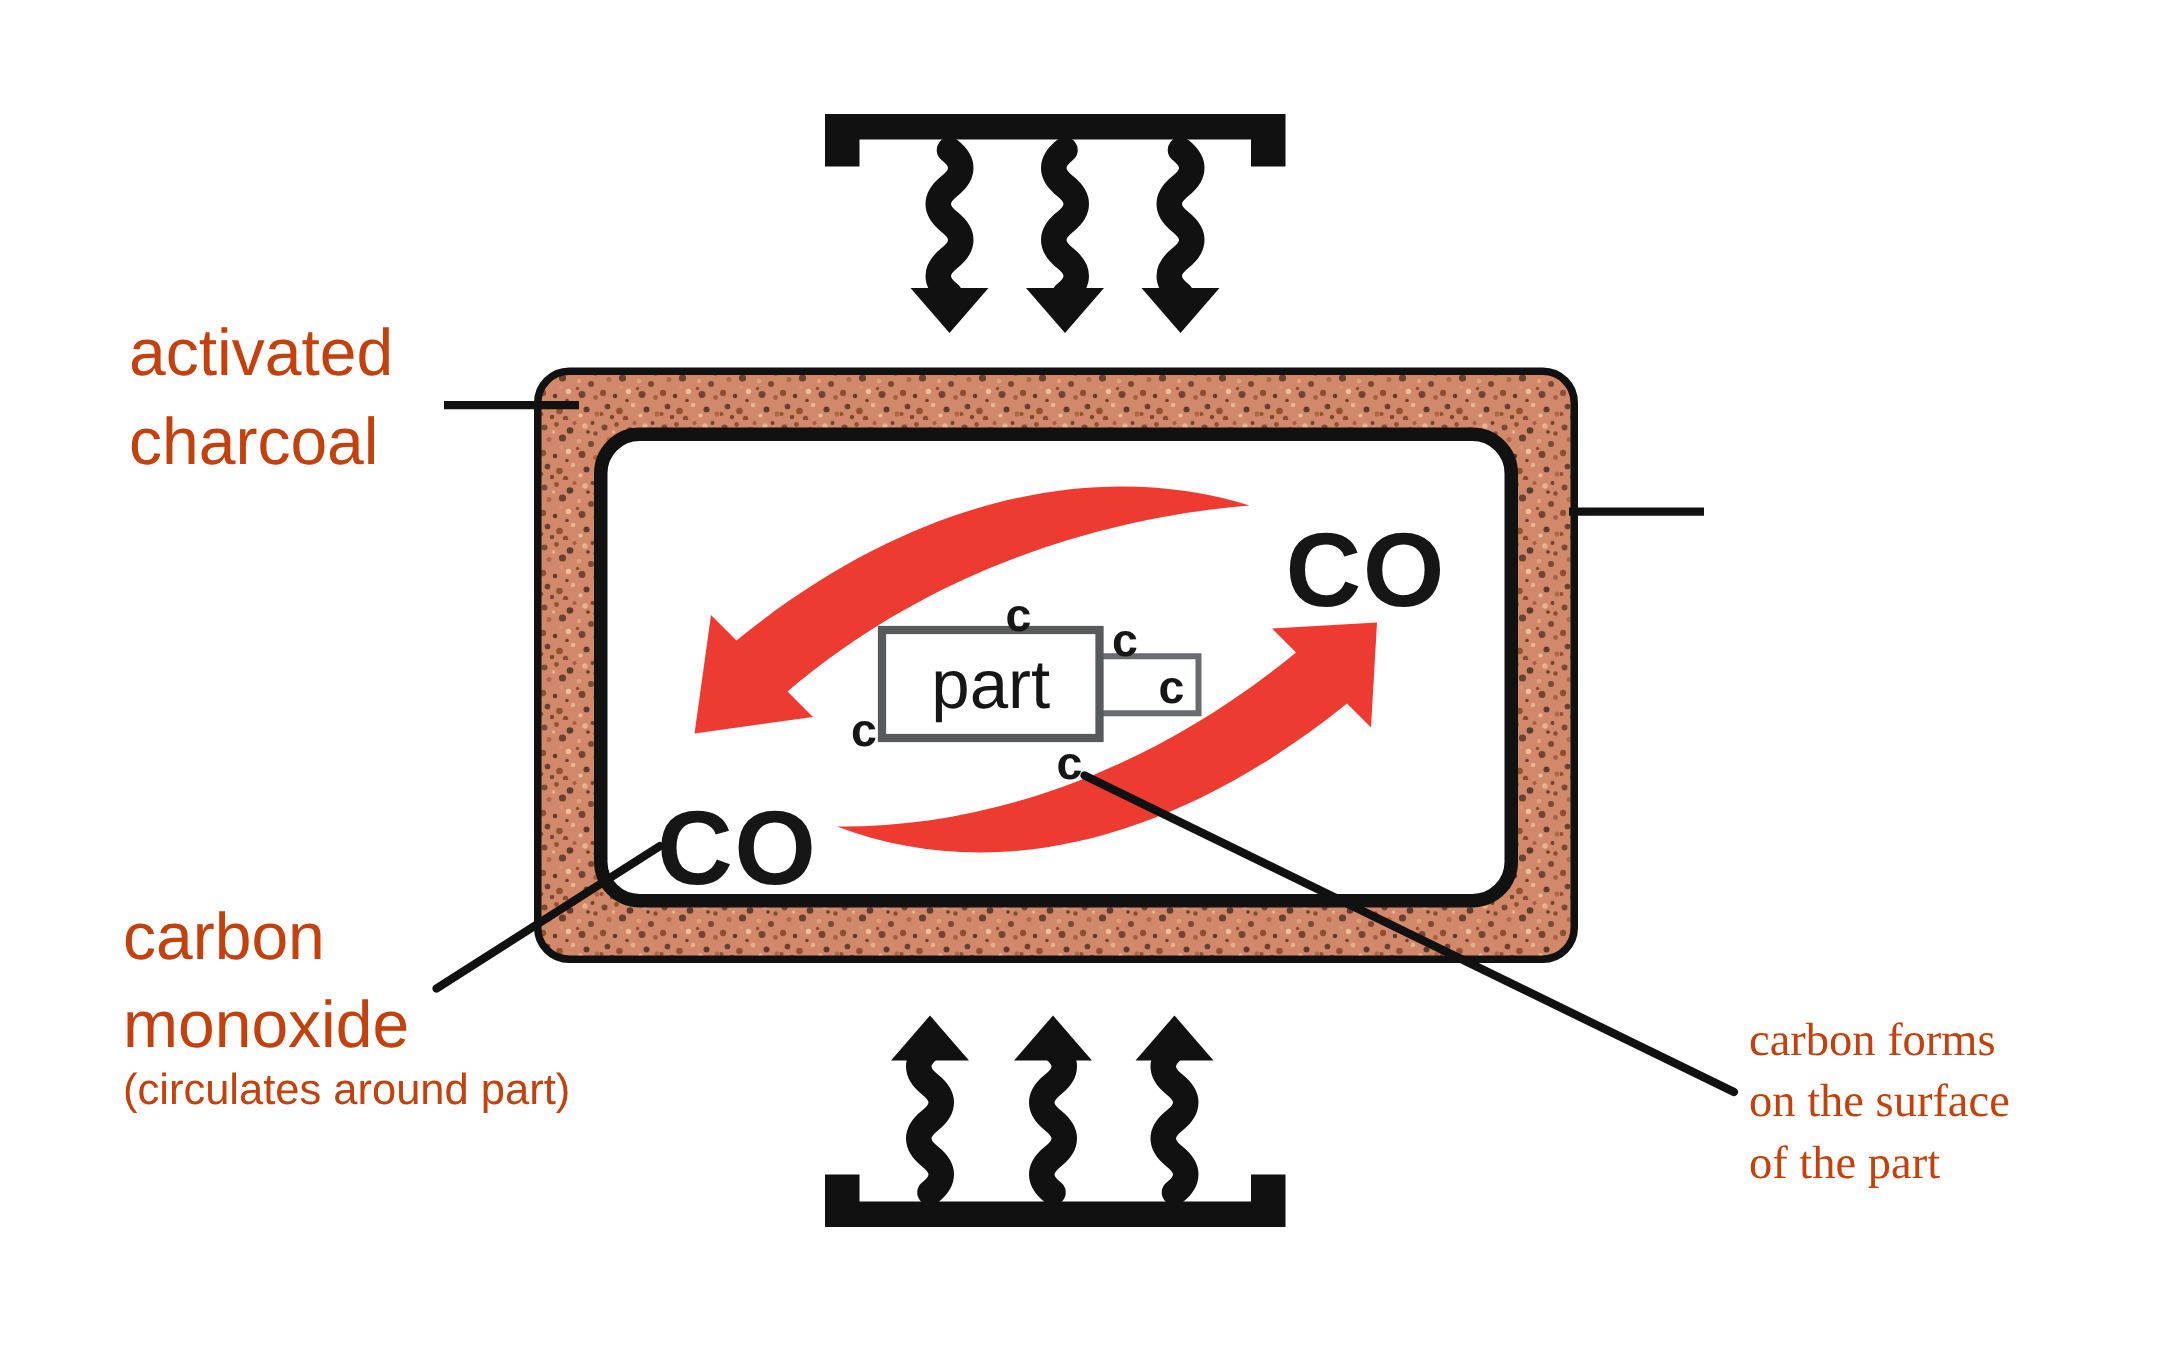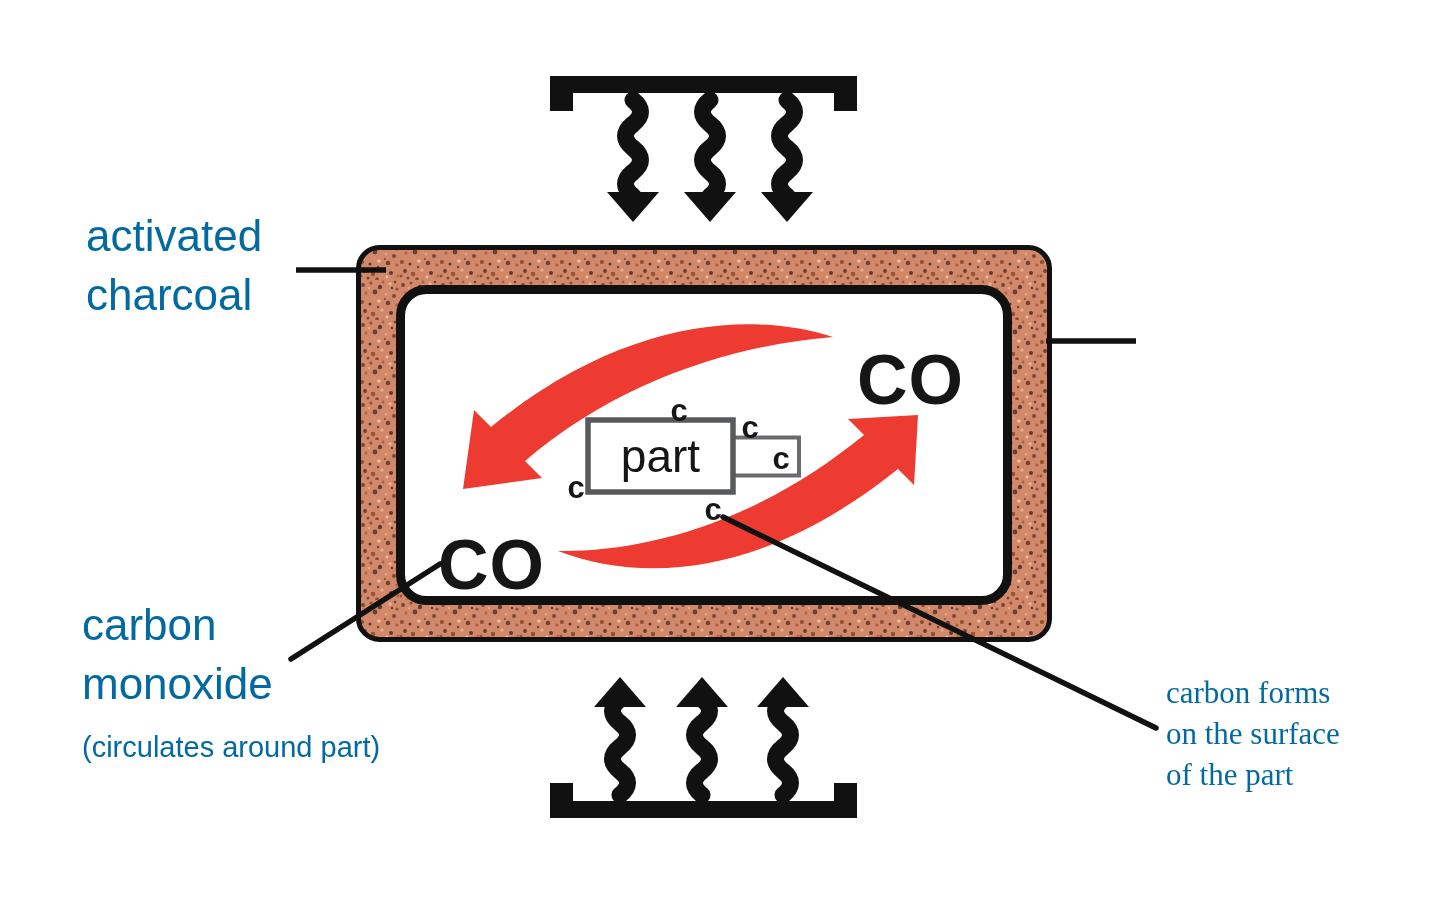--- a/index.html
+++ b/index.html
@@ -1,21 +1,21 @@
 <!DOCTYPE html>
 <html><head>
 <meta charset="utf-8">
 <style>
   html,body{margin:0;padding:0;background:#ffffff;}
   .stage{
     position:relative;width:1440px;height:900px;background:#ffffff;overflow:hidden;
     font-family:"Liberation Sans",sans-serif;color:#161616;
   }
   .stage svg{position:absolute;left:0;top:0;}
-  .label{position:absolute;color:#0369a1;white-space:pre-line;line-height:1.34;}
+  .label{position:absolute;color:#c2410c;white-space:pre-line;line-height:1.34;}
   .label-lg{font-size:44px;}
   .label-md{font-size:31px;line-height:1.33;font-family:Liberation Serif, serif;}
   .label-sm{font-size:29px;}
   .co{position:absolute;font-size:70px;font-weight:bold;line-height:1;letter-spacing:1px;margin-top:24px;}
   .part-label{
     position:absolute;left:588px;top:420px;width:145px;height:72px;
     display:flex;align-items:center;justify-content:center;font-size:46px;text-align:center;
   }
   .c-atom{
     position:absolute;font-size:31px;font-weight:bold;line-height:1;
@@ -113,21 +113,21 @@
     <path d="M550 818 H857 V783 H834 V801 H573 V783 H550 Z" fill="#111111"></path>
   </svg>
 
   <div class="label label-lg" style="left:86px;top:207px;">activated
 charcoal</div>
 
 
   <div class="label label-lg" style="left:82px;top:596px;">carbon
 monoxide</div>
 
-  <div class="label label-sm" style="left:82px;top:708px;margin-top:20px;">(circulates around part)</div>
+  <div class="label label-sm" style="left:82px;top:708px;">(circulates around part)</div>
 
   <div class="label label-md" style="left:1166px;top:672px;">carbon forms
 on the surface
 of the part</div>
 
   <div class="co" style="left:857px;top:321px;">CO</div>
 
   <div class="co" style="left:438px;top:506px;">CO</div>
 
   <div class="part-label">part</div>

